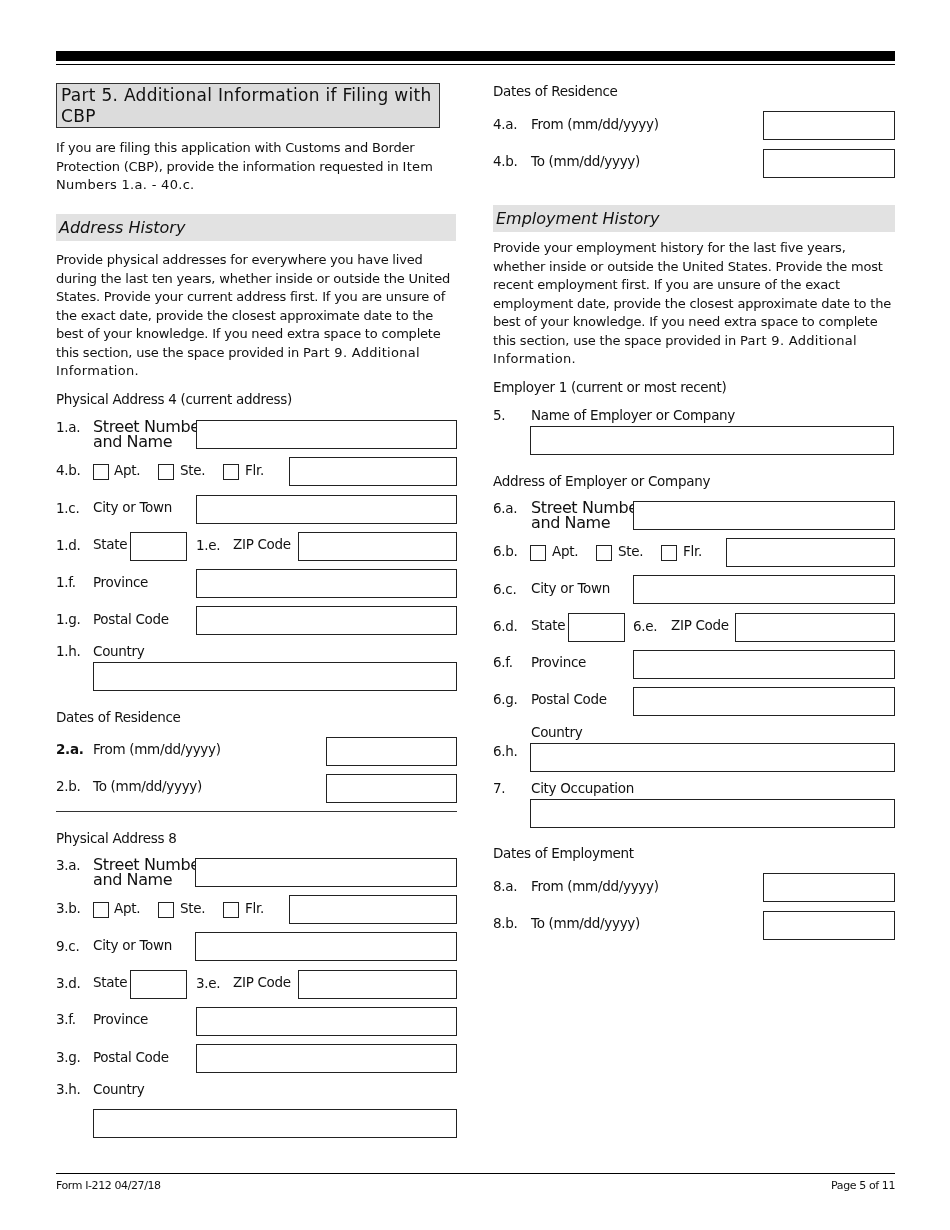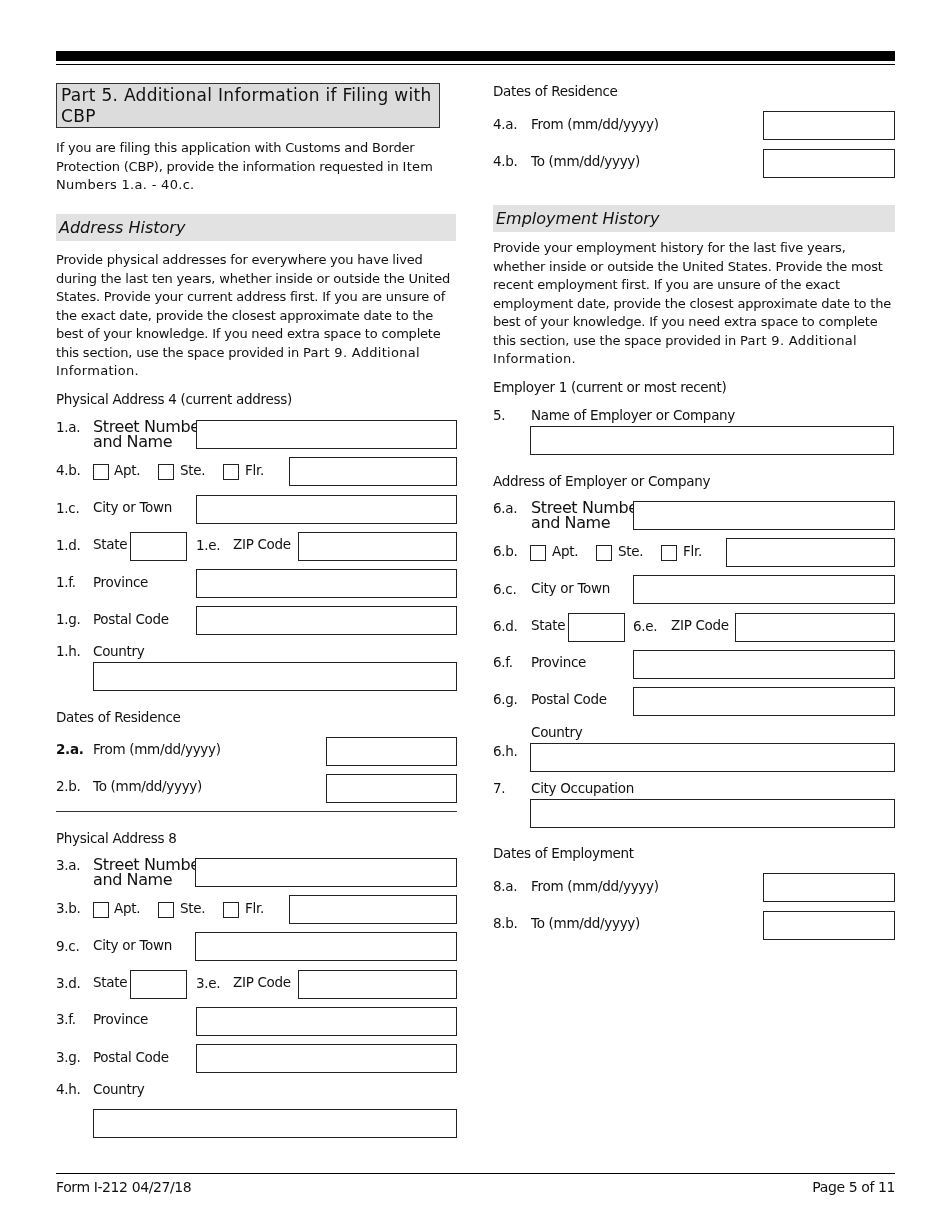--- a/index.html
+++ b/index.html
@@ -10,21 +10,21 @@
   .part-title { position:absolute; left:56px; top:83px; width:384px; height:45px; background:#dcdcdc; border:1px solid #333; box-sizing:border-box; padding:1px 4px; font-size:17px; line-height:21px; letter-spacing:0.3px; }
   .txt { font-size:13px; line-height:18.5px; letter-spacing:-0.2px; }
   .sec { position:absolute; background:#e2e2e2; height:27px; font-size:16px; font-style:italic; line-height:27px; padding-left:3px; box-sizing:border-box; }
   .lbl { position:absolute; font-size:13.5px; letter-spacing:-0.3px; white-space:nowrap; }
   .lbl2 { position:absolute; font-size:16px; line-height:15px; letter-spacing:-0.4px; }
   .box { position:absolute; border:1.5px solid #222; box-sizing:border-box; height:29px; background:#fff; }
   .cb { position:absolute; width:16px; height:16px; border:1px solid #222; box-sizing:border-box; background:#fff; }
   .divider { position:absolute; height:1px; background:#333; }
   .serif-mono { letter-spacing:0.3px; }
   .footer-line { position:absolute; left:56px; top:1173px; width:839px; height:1px; background:#000; }
-  .footer { position:absolute; top:1179px; font-size:14px; letter-spacing:-0.4px; }
+  .footer { position:absolute; top:1179px; font-size:11px; letter-spacing:-0.4px; }
 </style>
 </head>
 <body>
 
 <div class="topbar"></div>
 <div class="topline"></div>
 
 <div class="part-title">Part 5.  Additional Information if Filing with CBP</div>
 
 <div class="abs txt" style="left:56px;top:139px;width:400px;"><span>If you are filing this application with Customs and Border Protection (CBP), provide the information requested in </span><span class="serif-mono">Item Numbers 1.a. - 40.c.</span></div>
@@ -114,21 +114,21 @@
 <div class="box" style="left:298px;top:970px;width:159px;"></div>
 
 <div class="lbl" style="left:56px;top:1011px;">3.f.</div>
 <div class="lbl" style="left:93px;top:1011px;">Province</div>
 <div class="box" style="left:196px;top:1007px;width:261px;"></div>
 
 <div class="lbl" style="left:56px;top:1049px;">3.g.</div>
 <div class="lbl" style="left:93px;top:1049px;">Postal Code</div>
 <div class="box" style="left:196px;top:1044px;width:261px;"></div>
 
-<div class="lbl" style="left:56px;top:1081px;">4.h.</div>
+<div class="lbl" style="left:56px;top:1081px;">3.h.</div>
 <div class="lbl" style="left:93px;top:1081px;">Country</div>
 <div class="box" style="left:93px;top:1109px;width:364px;"></div>
 
 <div class="lbl" style="left:493px;top:83px;">Dates of Residence</div>
 <div class="lbl" style="left:493px;top:116px;">4.a.</div>
 <div class="lbl" style="left:531px;top:116px;">From (mm/dd/yyyy)</div>
 <div class="box" style="left:763px;top:111px;width:132px;"></div>
 <div class="lbl" style="left:493px;top:153px;">4.b.</div>
 <div class="lbl" style="left:531px;top:153px;">To (mm/dd/yyyy)</div>
 <div class="box" style="left:763px;top:149px;width:132px;"></div>

